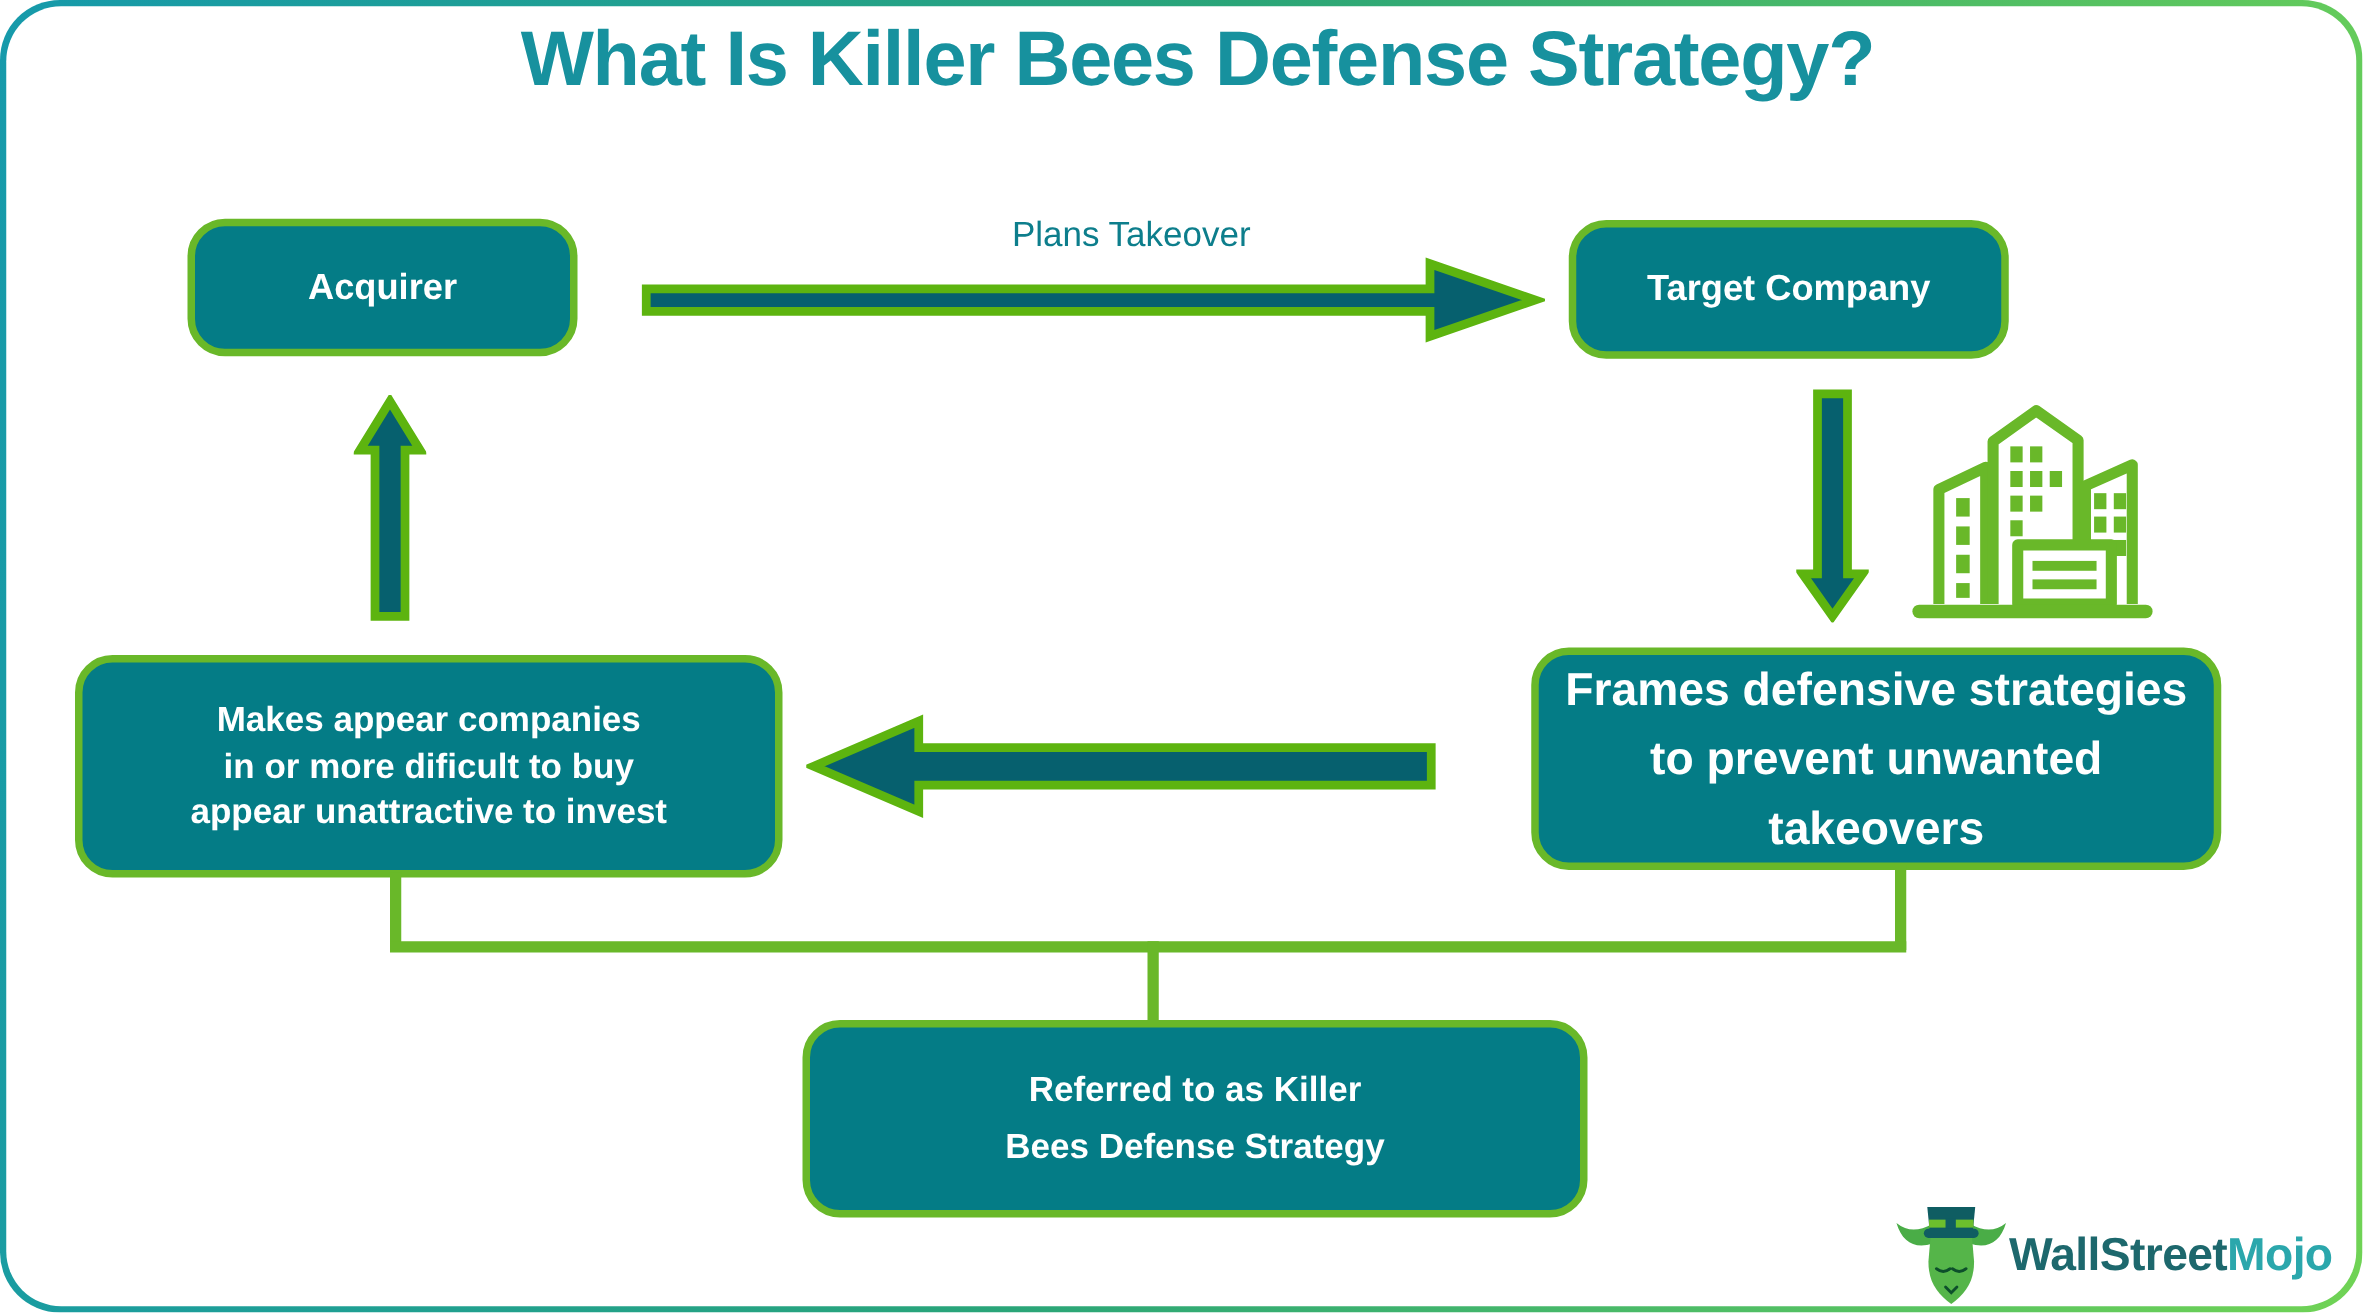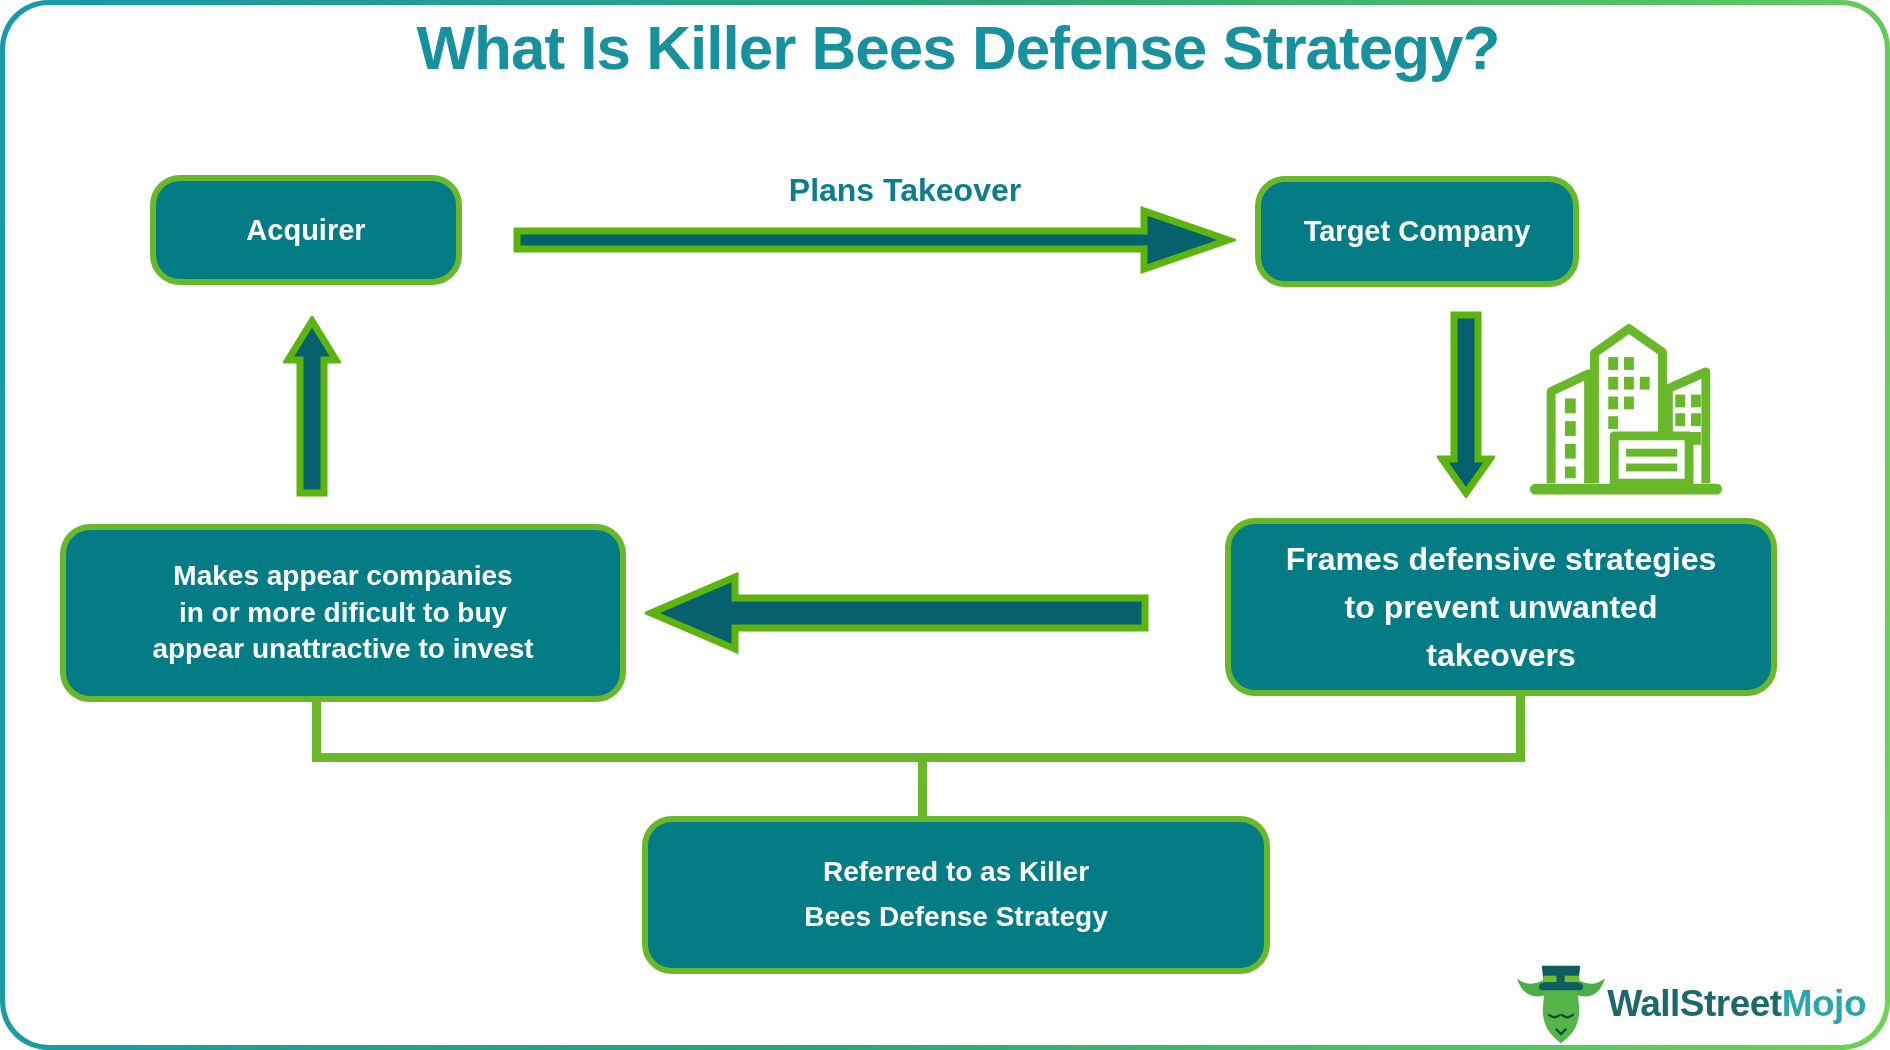--- a/index.html
+++ b/index.html
@@ -19,28 +19,28 @@
 
   .node {
     position:absolute; box-sizing:border-box;
     background:#047c86; border:6px solid #69b829; border-radius:30px;
     display:flex; flex-direction:column; align-items:center; justify-content:center;
     color:#ffffff; font-weight:bold; text-align:center;
   }
   .node-line { display:block; }
 
   .node-acquirer  { left:150px; top:175px; width:312px; height:110px; font-size:29px; }
-  .node-target    { left:1255px; top:176px; width:324px; height:111px; font-size:29px; }
-  .node-frames    { left:1225px; top:518px; width:552px; height:178px; font-size:32px; line-height:1.5; }
+  .node-target    { left:1255px; top:176px; width:352px; height:111px; font-size:29px; }
+  .node-frames    { left:1225px; top:518px; width:552px; height:178px; font-size:37px; line-height:1.5; }
   .node-makes     { left:60px;  top:524px; width:566px; height:178px; font-size:28px; line-height:1.32; }
   .node-referred  { left:642px; top:816px; width:628px; height:158px; font-size:28px; line-height:1.6; }
 
   .edge-label {
     position:absolute; left:560px; top:172px; width:690px;
-    text-align:center; font-size:32px; font-weight:bold; color:#0d7e8c;
+    text-align:center; font-size:28px; font-weight:normal; color:#0d7e8c;
   }
 
   .arrow-svg, .icon-svg { position:absolute; display:block; }
   .arrow-right-pos { left:512px;  top:202px; }
   .arrow-up-pos    { left:283px;  top:316px; }
   .arrow-down-pos  { left:1437px; top:310px; }
   .arrow-left-pos  { left:645px;  top:570px; }
   .building-pos    { left:1527px; top:296px; }
 
   .conn { position:absolute; background:#69b829; }

